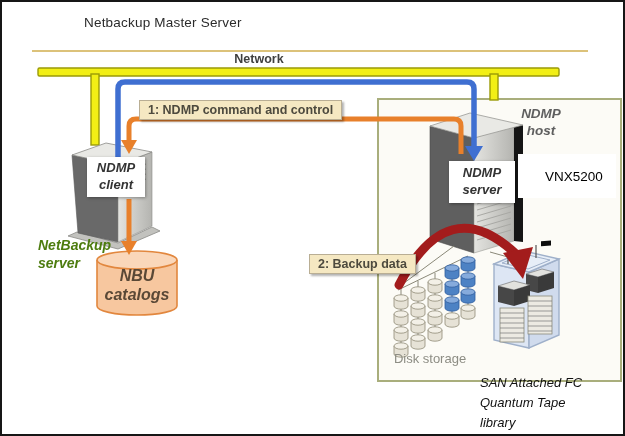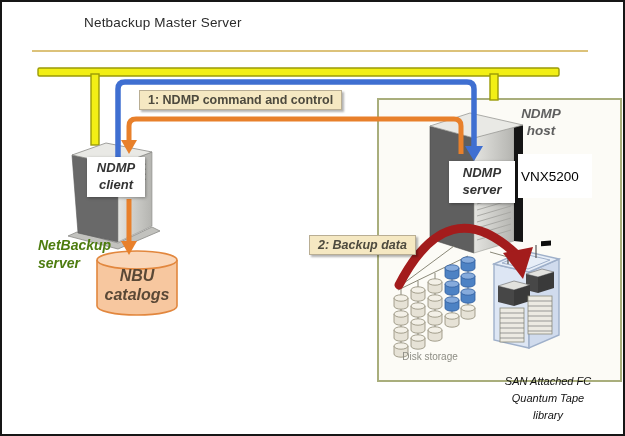--- a/index.html
+++ b/index.html
@@ -9,37 +9,37 @@
     font-family:"Liberation Sans",sans-serif;
   }
   .abs{position:absolute;}
   .pre{white-space:pre-line;font-style:italic;}
   
   .title{font-size:13.5px;color:#2b2b2b;letter-spacing:.2px;}
   .network{font-size:12.5px;font-weight:bold;color:#3f3f3f;text-align:center;width:100px;}
   .callout{
     background:#f5e8c2;border:1px solid #b9ae94;color:#4d4a3e;
     font-size:12.5px;font-weight:bold;padding:2px 8px;white-space:nowrap;
-    box-shadow:1.5px 1.5px 2px rgba(0,0,0,.3);z-index:4;
+    box-shadow:1.5px 1.5px 2px rgba(0,0,0,.3);z-index:4;margin-top:10px;
   }
   .whitebox{
     background:#ffffff;color:#333333;font-size:13px;font-weight:bold;
     text-align:center;line-height:1.3;box-shadow:1px 1px 3px rgba(0,0,0,.35);
     display:flex;align-items:center;justify-content:center;z-index:3;
   }
   .hostbox{
     background:#fcfbf6;border:2px solid #a9ae7c;z-index:0;
   }
   .hostlabel{font-size:13.5px;font-weight:bold;color:#5f5f5f;text-align:center;line-height:1.25;z-index:3;}
-  .vnx{background:#ffffff;z-index:3;display:flex;align-items:center;}
+  .vnx{background:#ffffff;z-index:3;display:flex;align-items:center;padding-left:24px;}
   .vnx span{font-size:13.5px;color:#000;padding-left:3px;}
   .caption-dark{font-size:14px;font-weight:bold;color:#4d7c0f;line-height:1.25;z-index:3;}
   .catlabel{font-size:16px;font-weight:bold;color:#5a4836;text-align:center;line-height:1.2;z-index:3;}
-  .storlabel{font-size:10px;color:#8d8d84;text-align:center;z-index:3;}
-  .sancaption{font-size:11px;color:#111;text-align:center;line-height:1.55;z-index:3;}
+  .storlabel{font-size:13px;color:#8d8d84;text-align:center;z-index:3;}
+  .sancaption{font-size:13px;color:#111;text-align:left;line-height:1.55;z-index:3;}
   .tanline{background:#dcc27a;z-index:0;}
   svg{position:absolute;left:0;top:0;z-index:2;}
 </style>
 </head>
 <body>
 
 <div id="stage">
 
   <div class="abs tanline" style="left:30px;top:48px;width:556px;height:2px;"></div>
 
@@ -195,25 +195,26 @@
     </g>
 
     <g>
       <line x1="127" y1="197" x2="127" y2="240" stroke="#e8802b" stroke-width="5"></line>
       <polygon points="119,239 135,239 127,253" fill="#e8802b"></polygon>
     </g>
   </svg>
 
   <div class="abs title" style="left:42px;top:13px;margin-left:40px;">Netbackup Master Server</div>
 
+  <div class="abs network" style="left:207px;top:50px;">Network</div>
 
   <div class="abs callout" style="left:137px;top:88px;">1: NDMP command and control</div>
 
 
-  <div class="abs callout" style="left:307px;top:233px;font-style:italic;">2: Backup data</div>
+  <div class="abs callout" style="left:307px;top:242px;">2: Backup data</div>
 
   <div class="abs whitebox pre" style="left:85px;top:155px;width:58px;height:40px;">NDMP
 client</div>
 
   <div class="abs caption-dark pre" style="left:36px;top:235px;">NetBackup
 server</div>
 
   <div class="abs catlabel pre" style="left:95px;top:264px;width:80px;">NBU
 catalogs</div>
 

